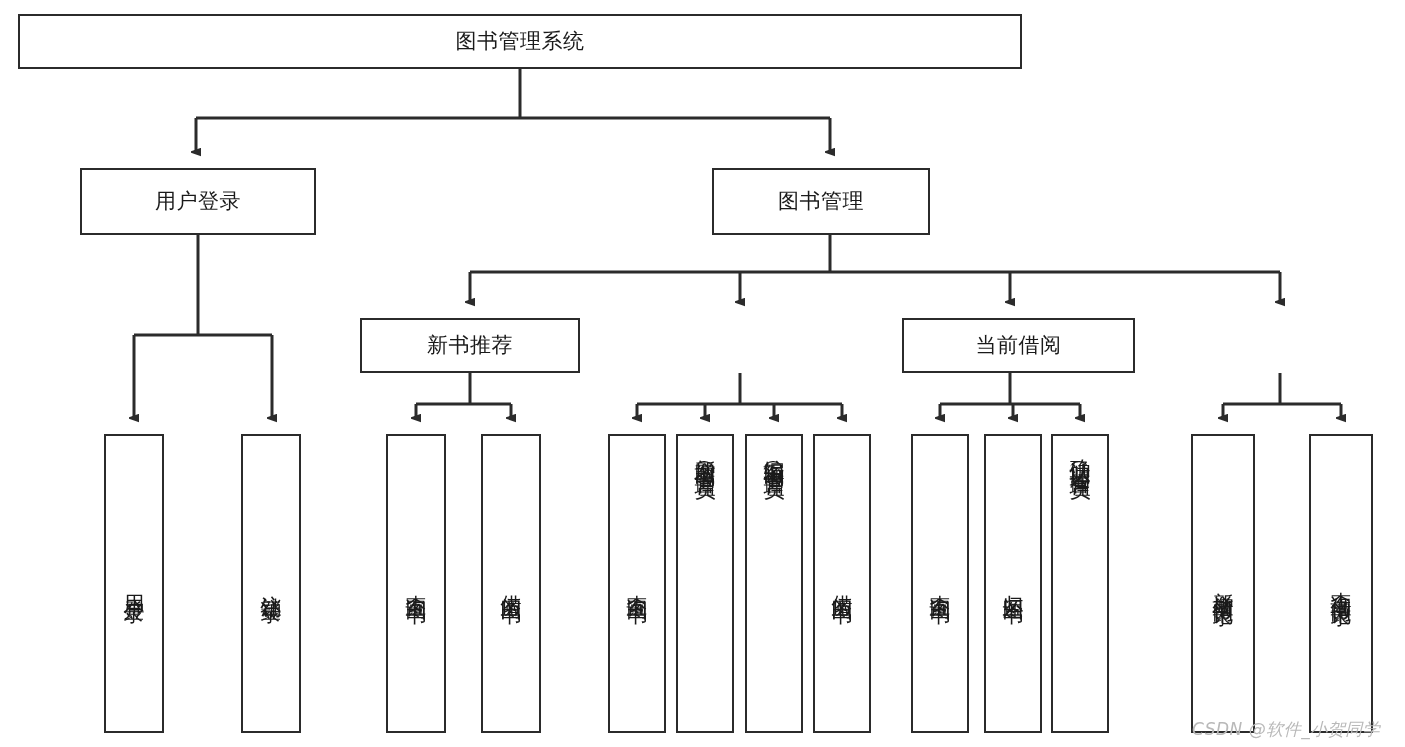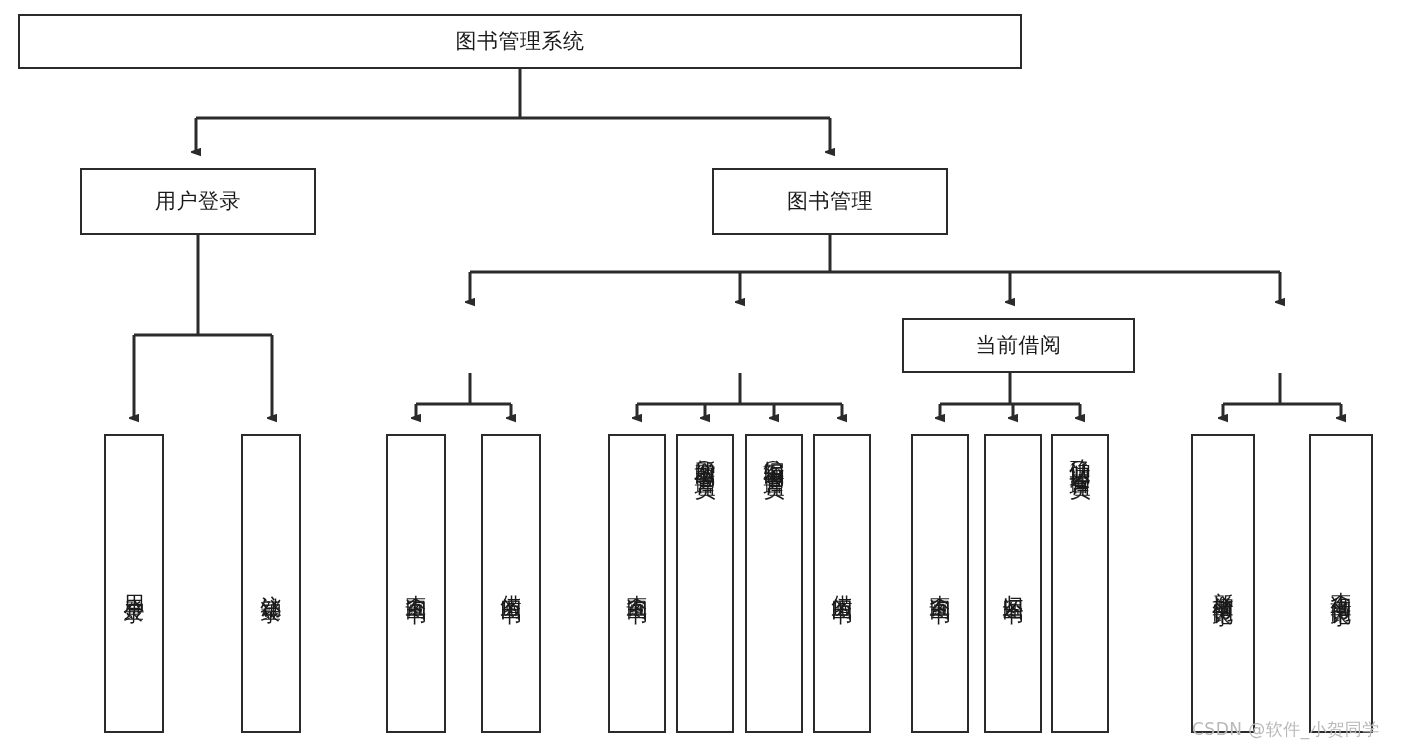--- a/index.html
+++ b/index.html
@@ -54,20 +54,21 @@
   }
   .node.vertical.top-align {
     justify-content: flex-start;
   }
   .watermark {
     position: absolute;
     font-size: 17px;
     color: #b9b9b9;
     white-space: nowrap;
     letter-spacing: 0.5px;
+    font-style: italic;
   }
 </style>
 </head>
 <body>
 
 <div id="canvas">
 
   <svg class="edges" viewBox="0 0 1405 747" xmlns="http://www.w3.org/2000/svg">
     <defs>
       <marker id="arrow" markerWidth="10" markerHeight="10" refX="4.2" refY="5" orient="auto" markerUnits="userSpaceOnUse">
@@ -118,24 +119,27 @@
     </g>
   </svg>
 
   <div class="node horizontal" style="left:18px; top:14px; width:1004px; height:55px;">
     <span>图书管理系统</span>
   </div>
 
   <div class="node horizontal" style="left:80px; top:168px; width:236px; height:67px;">
     <span>用户登录</span>
   </div>
-  <div class="node horizontal" style="left:712px; top:168px; width:236px; height:67px;">
+  <div class="node horizontal" style="left:712px; top:168px; width:218px; height:67px;">
     <span>图书管理</span>
   </div>
 
+  <div class="node horizontal" style="left:360px; top:318px; width:220px; height:55px;">
+    <span>新书推荐</span>
+  </div>
   <div class="node horizontal" style="left:902px; top:318px; width:233px; height:55px;">
     <span>当前借阅</span>
   </div>
 
   <div class="node vertical" style="left:104px; top:434px; width:60px; height:299px;">
     <span>用户登录</span>
   </div>
   <div class="node vertical" style="left:241px; top:434px; width:60px; height:299px;">
     <span>注销登录</span>
   </div>

